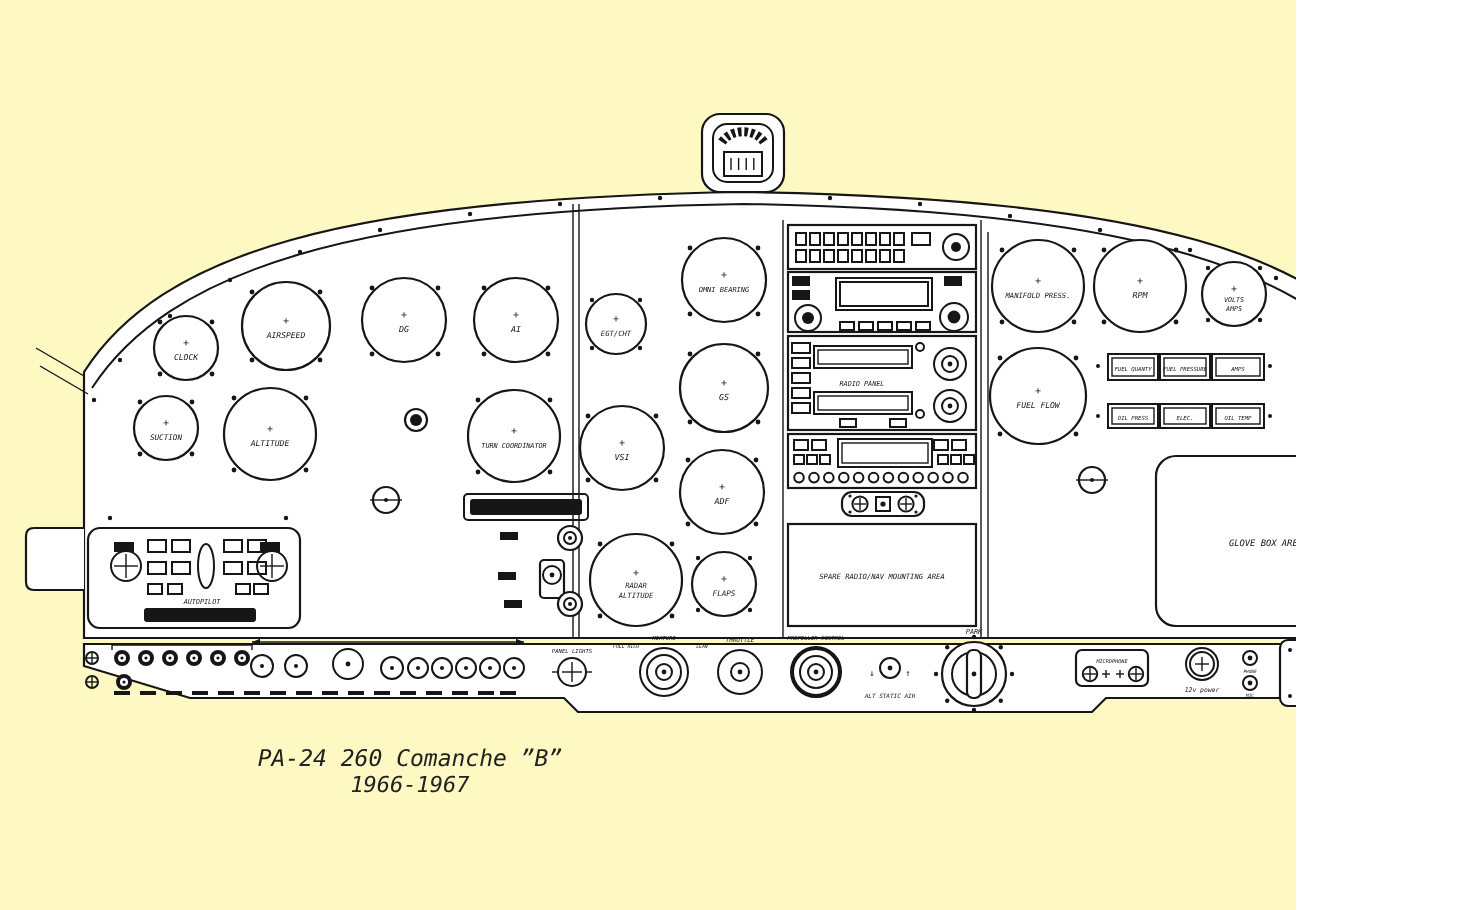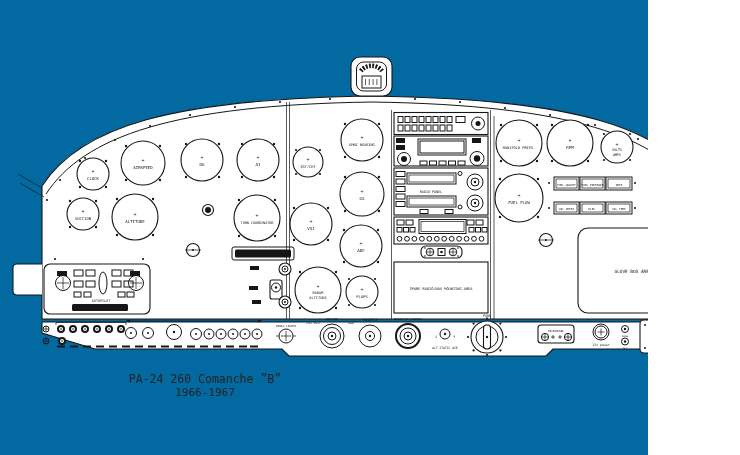--- a/index.html
+++ b/index.html
@@ -1,16 +1,16 @@
 <!DOCTYPE html>
 <html><head>
 <meta charset="utf-8">
 <style>
   html,body{margin:0;padding:0;background:#fff;}
-  #stage{width:648px;height:455px;position:relative;background:#0369a1;overflow:hidden;}
+  #stage{width:648px;height:455px;position:relative;background:#fef9c3;overflow:hidden;font-style:italic;}
   svg{display:block;}
   .s  {stroke:#161616;fill:none;stroke-width:1;}
   .sw {stroke:#161616;fill:#fff;stroke-width:1.1;}
   .th {stroke:#161616;fill:none;stroke-width:0.7;}
   .f  {fill:#161616;stroke:none;}
   text{font-family:"DejaVu Sans Mono","Liberation Mono",monospace;fill:#161616;text-anchor:middle;}
   .ttl{font-family:"DejaVu Sans Mono","Liberation Mono",monospace;fill:#222;}
 </style>
 </head>
 <body>

